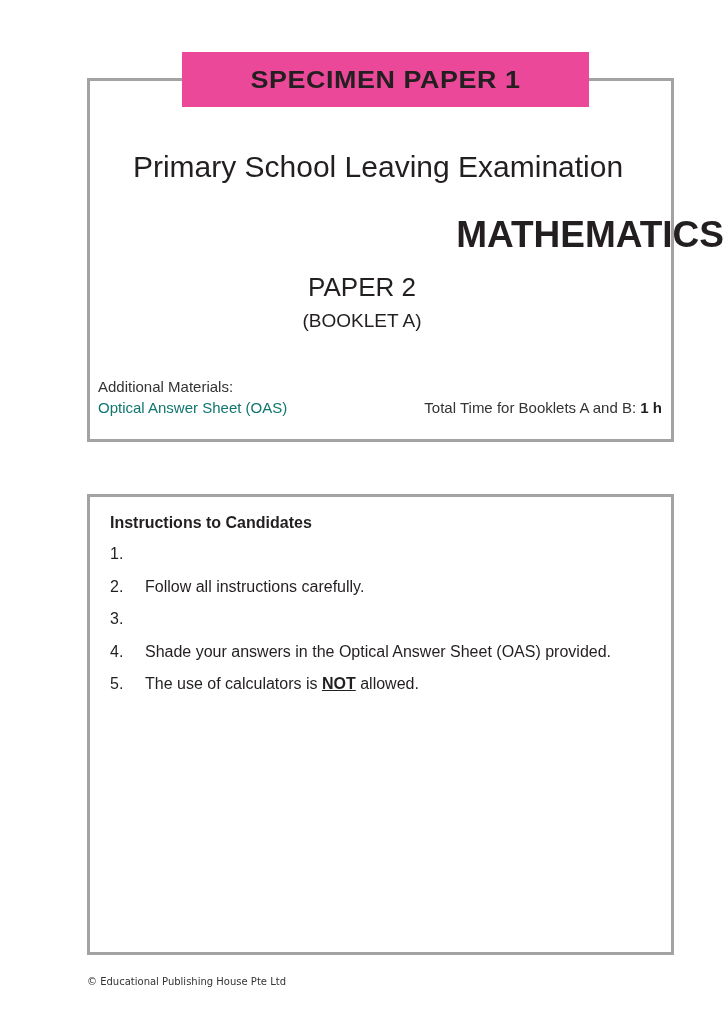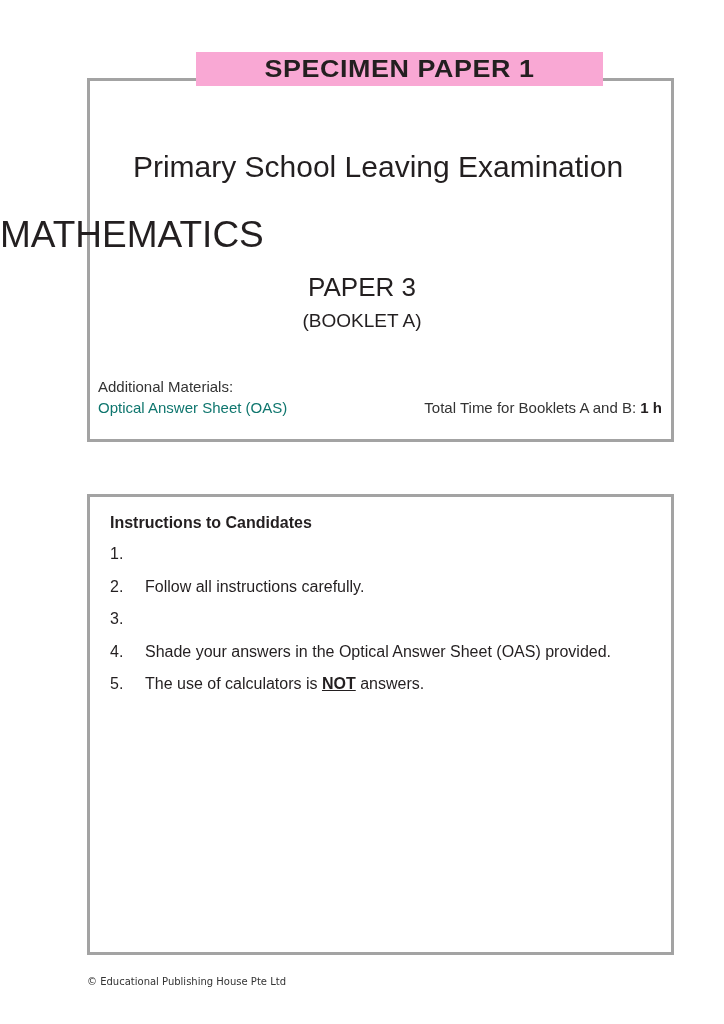--- a/index.html
+++ b/index.html
@@ -6,27 +6,27 @@
     body {
       width: 724px; height: 1024px; background: #ffffff; position: relative;
       font-family: "Liberation Sans", sans-serif; color: #231f20; overflow: hidden;
     }
     .box {
       position: absolute; border: 3px solid #a3a3a3; box-sizing: border-box; background: #fff;
     }
     #cover-box { left: 87px; top: 78px; width: 587px; height: 364px; }
     #instr-box { left: 87px; top: 494px; width: 587px; height: 461px; }
     .banner {
-      position: absolute; left: 196px; top: 52px; width: 407px; height: 34px;
-      background: #f9a8d4; display: flex; align-items: center; justify-content: center;
+      position: absolute; left: 182px; top: 52px; width: 407px; height: 55px;
+      background: #ec4899; display: flex; align-items: center; justify-content: center;
       font-weight: bold; font-size: 24px; letter-spacing: 0.5px; color: #231f20; z-index: 2;
     }
     .banner span { transform: scaleX(1.12); display: inline-block; }
     .exam-name { position: absolute; left: 0; right: 0; top: 150px; text-align: center; font-size: 30px; color: #231f20; margin-left: 32px; }
-    .subject { position: absolute; left: 0; right: 8px; top: 214px; text-align: left; font-size: 37px; font-weight: normal; }
+    .subject { position: absolute; left: 0; right: 0; top: 214px; text-align: right; font-size: 37px; font-weight: bold; }
     .paper { position: absolute; left: 0; right: 0; top: 272px; text-align: center; font-size: 26px; }
     .booklet { position: absolute; left: 0; right: 0; top: 310px; text-align: center; font-size: 19px; }
     .materials-label { position: absolute; left: 98px; top: 378px; font-size: 15px; color: #333; }
     .materials-value { position: absolute; left: 98px; top: 399px; font-size: 15px; color: #0f766e; }
     .total-time { position: absolute; right: 62px; top: 399px; font-size: 15px; color: #333; }
     .total-time b { color: #231f20; }
     .instr-title { position: absolute; left: 110px; top: 514px; font-size: 16px; font-weight: bold; }
     .instr-list { position: absolute; left: 110px; top: 545px; margin: 0; padding: 0; list-style: none; }
     .instr-item { height: 32.6px; font-size: 16px; display: flex; }
     .instr-num { width: 35px; }
@@ -36,21 +36,21 @@
 </head>
 <body>
 
 <div class="box" id="cover-box"></div>
 <div class="banner">
   <span>SPECIMEN PAPER 1</span>
 </div>
 
 <div class="exam-name">Primary School Leaving Examination</div>
 <div class="subject">MATHEMATICS</div>
-<div class="paper">PAPER 3</div>
+<div class="paper">PAPER 2</div>
 <div class="booklet">(BOOKLET A)</div>
 
 <div class="materials-label">Additional Materials:</div>
 <div class="materials-value">Optical Answer Sheet (OAS)</div>
 <div class="total-time"><span>Total Time for Booklets A and B: </span><b>1 h</b></div>
 
 <div class="box" id="instr-box"></div>
 <div class="instr-title">Instructions to Candidates</div>
 <ul class="instr-list">
   <li class="instr-item">
@@ -62,17 +62,17 @@
   </li>
   <li class="instr-item">
     <span class="instr-num">3.</span>
   </li>
   <li class="instr-item">
     <span class="instr-num">4.</span>
     <span>Shade your answers in the Optical Answer Sheet (OAS) provided.</span>
   </li>
   <li class="instr-item">
     <span class="instr-num">5.</span>
-    <span><span style="white-space:pre">The use of calculators is </span><span class="underline-bold">NOT</span><span style="white-space:pre"> answers.</span></span>
+    <span><span style="white-space:pre">The use of calculators is </span><span class="underline-bold">NOT</span><span style="white-space:pre"> allowed.</span></span>
   </li>
 </ul>
 
 <div class="footer">© Educational Publishing House Pte Ltd</div>
 
 </body></html>

